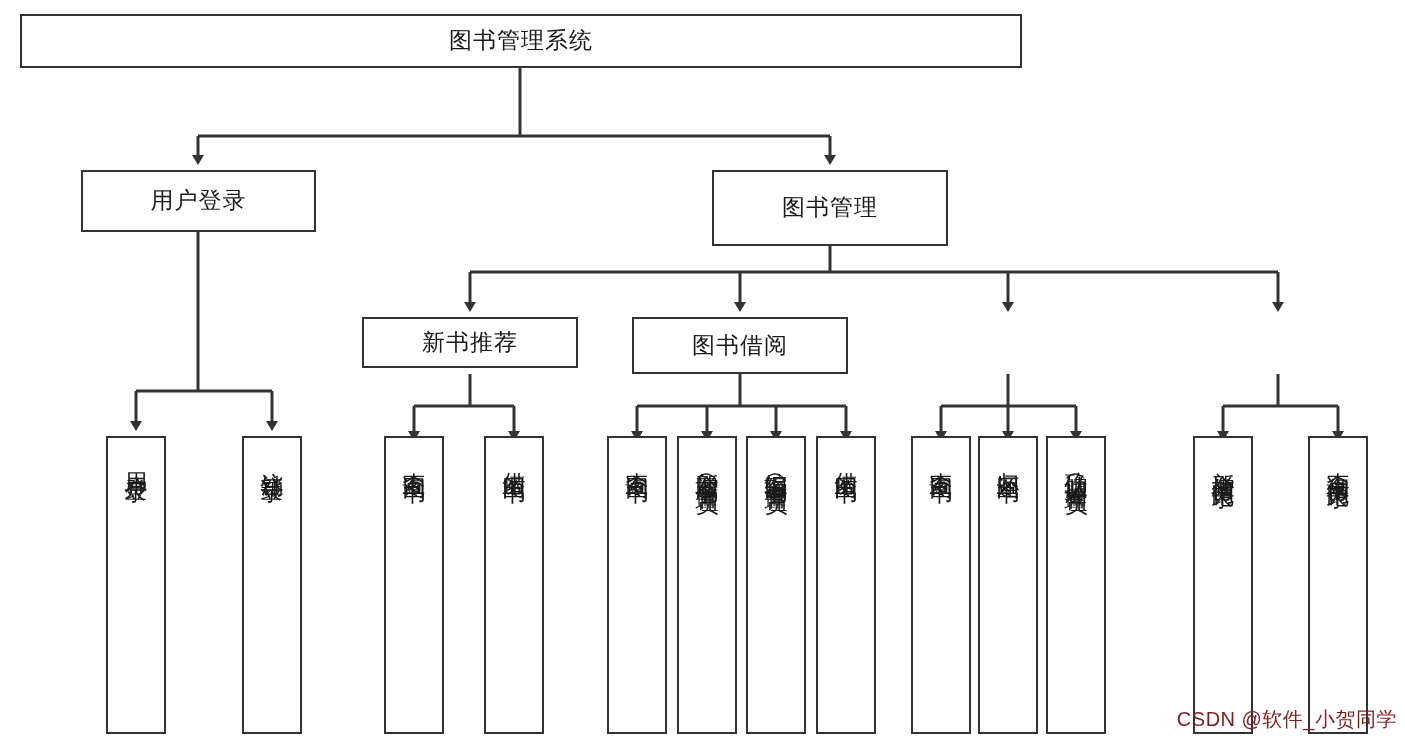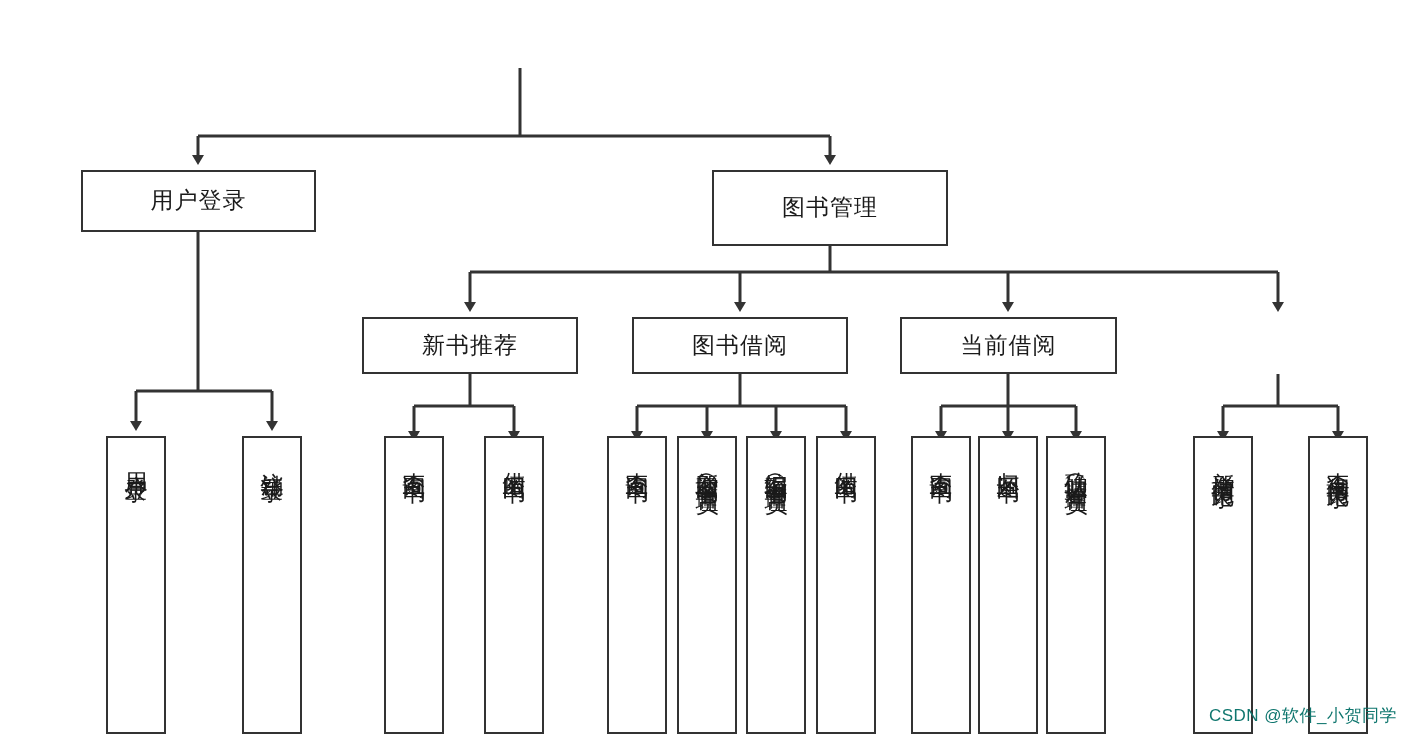--- a/index.html
+++ b/index.html
@@ -61,23 +61,23 @@
     writing-mode: vertical-rl;
     text-orientation: upright;
     font-size: 23px;
     letter-spacing: 3px;
     line-height: 1;
     white-space: nowrap;
   }
   .watermark {
     position: absolute;
     right: 8px;
-    bottom: 20px;
-    font-size: 17px;
-    color: #0f766e;
+    bottom: 14px;
+    font-size: 20px;
+    color: #7f1d1d;
     letter-spacing: 0.5px;
     white-space: nowrap;
     user-select: none;
   }
 </style>
 </head>
 <body>
 
 <div id="diagram-root">
 
@@ -124,37 +124,37 @@
       <path d="M1008,406 L1008,432" marker-end="url(#arrow)"></path>
       <path d="M1076,406 L1076,432" marker-end="url(#arrow)"></path>
 
       <path d="M1278,374 L1278,406"></path>
       <path d="M1223,406 L1338,406"></path>
       <path d="M1223,406 L1223,432" marker-end="url(#arrow)"></path>
       <path d="M1338,406 L1338,432" marker-end="url(#arrow)"></path>
     </g>
   </svg>
 
+  <div class="node root" style="left:20px; top:14px; width:1002px; height:54px;">
+    <span class="node-label">图书管理系统</span>
+  </div>
 
   <div class="node horiz" style="left:81px; top:170px; width:235px; height:62px;">
     <span class="node-label">用户登录</span>
   </div>
   <div class="node horiz" style="left:712px; top:170px; width:236px; height:76px;">
     <span class="node-label">图书管理</span>
   </div>
 
-  <div class="node horiz" style="left:362px; top:317px; width:216px; height:57px;">
+  <div class="node horiz" style="left:362px; top:317px; width:216px; height:51px;">
     <span class="node-label">新书推荐</span>
   </div>
   <div class="node horiz" style="left:632px; top:317px; width:216px; height:57px;align-items:center;">
     <span class="node-label">图书借阅</span>
   </div>
-  <div class="node horiz" style="left:900px; top:317px; width:217px; height:57px;">
-    <span class="node-label">当前借阅</span>
-  </div>
 
   <div class="node vert" style="left:106px; top:436px; width:60px; height:298px;">
     <span class="node-label">用户登录</span>
   </div>
   <div class="node vert" style="left:242px; top:436px; width:60px; height:298px;">
     <span class="node-label">注销登录</span>
   </div>
 
   <div class="node vert" style="left:384px; top:436px; width:60px; height:298px;">
     <span class="node-label">查询图书</span>

